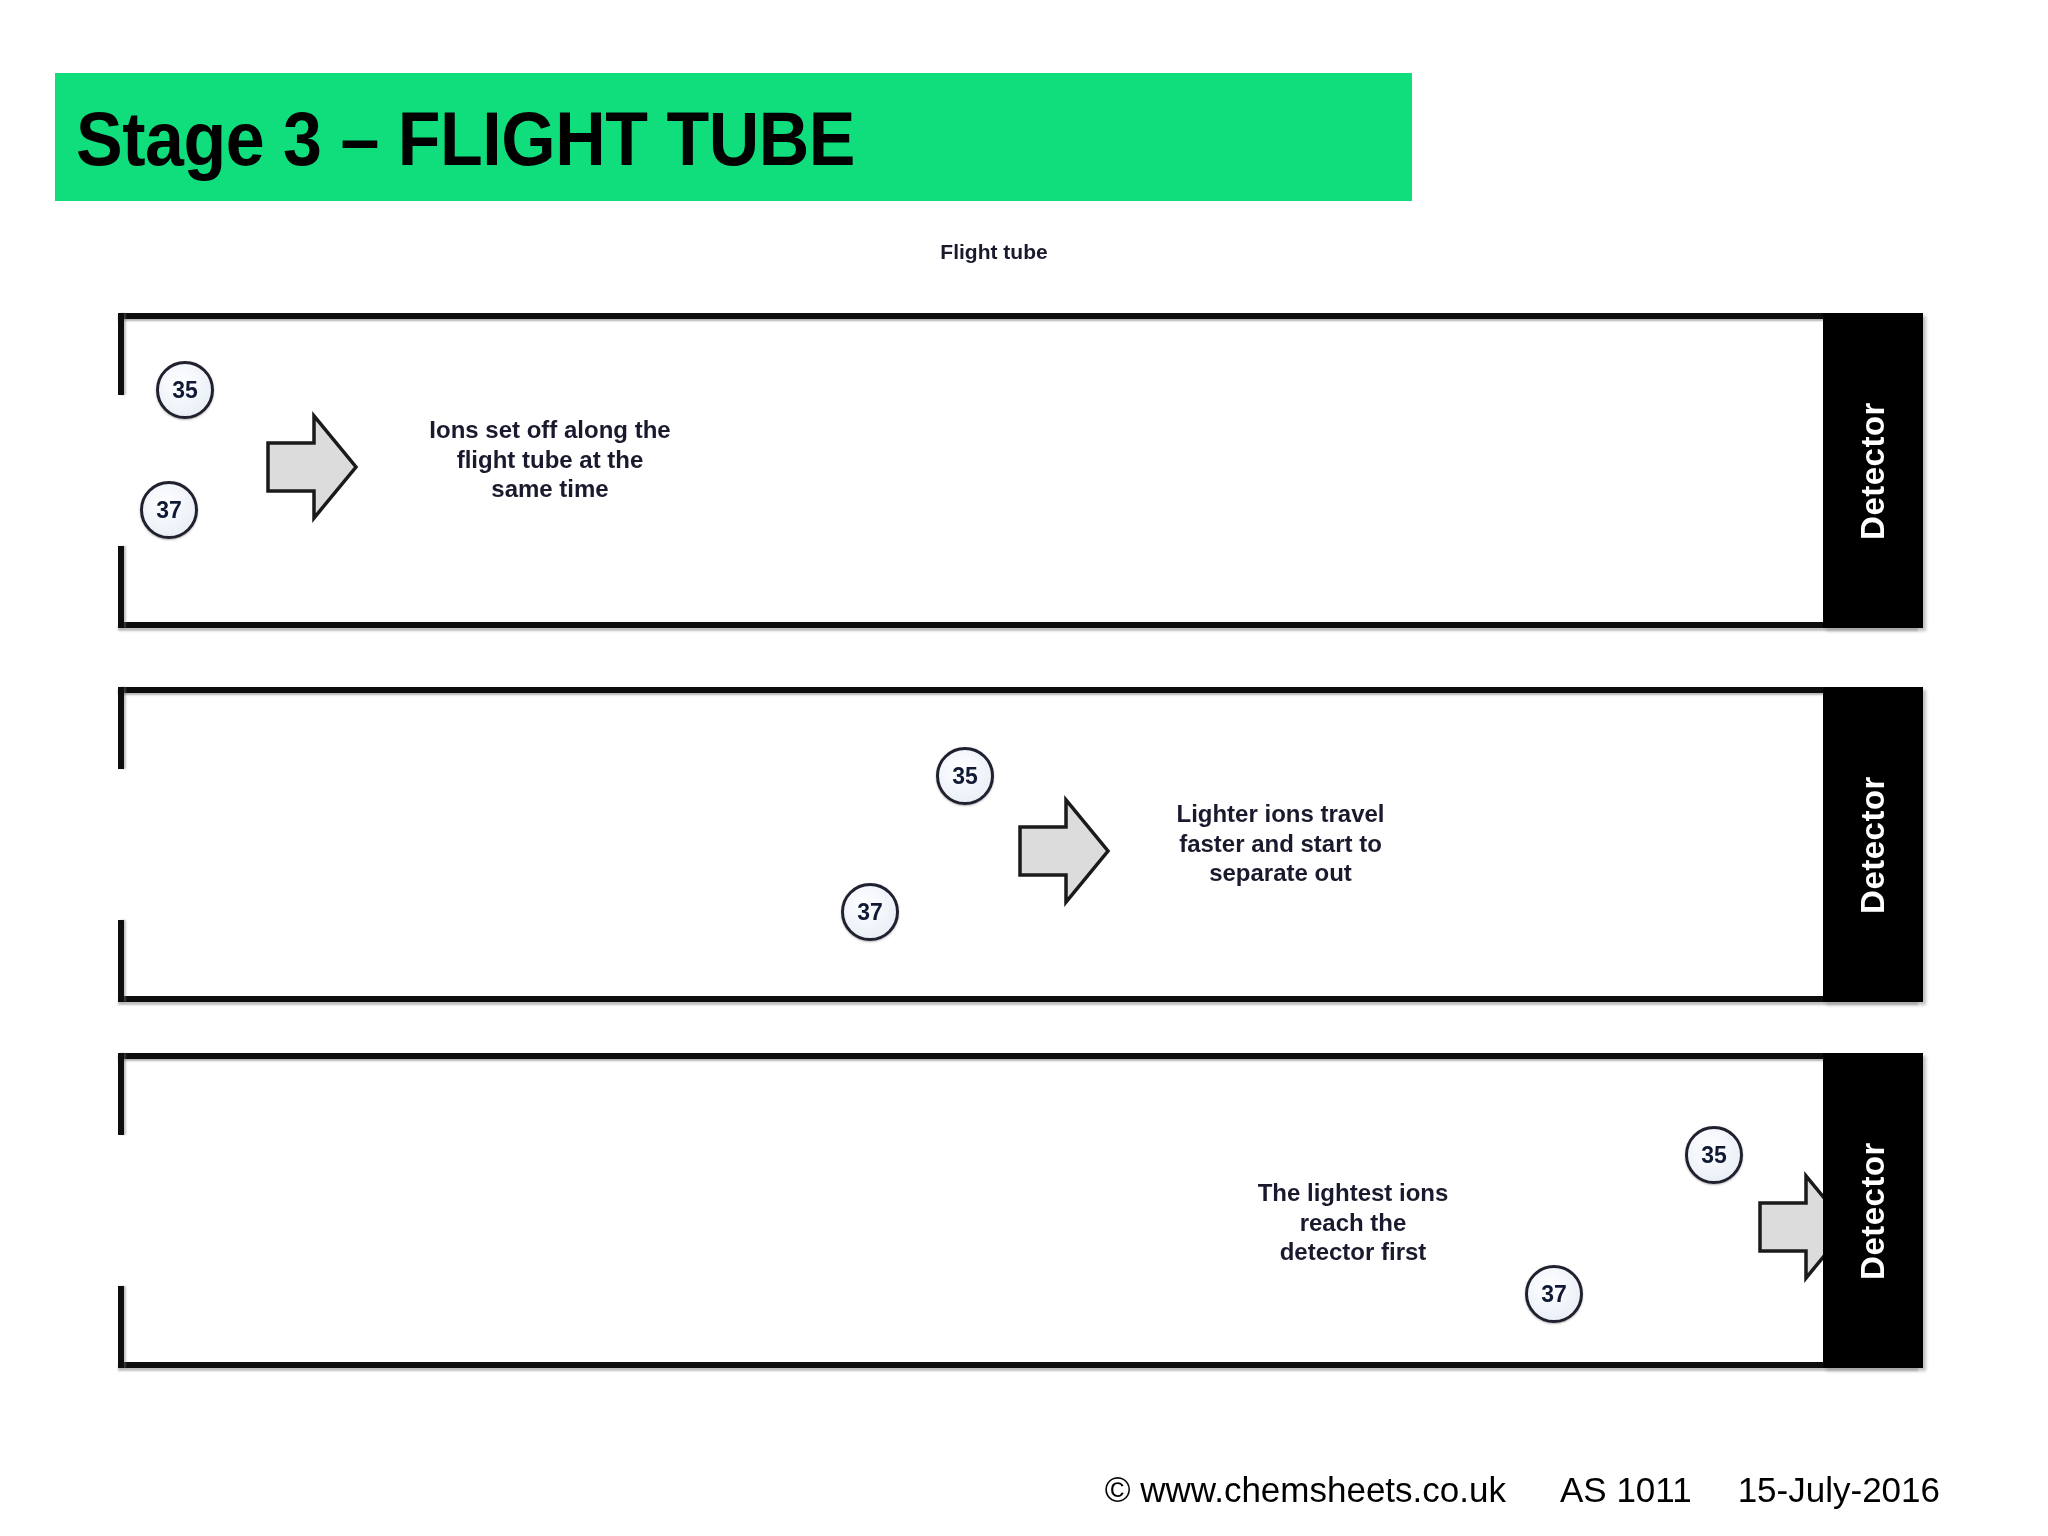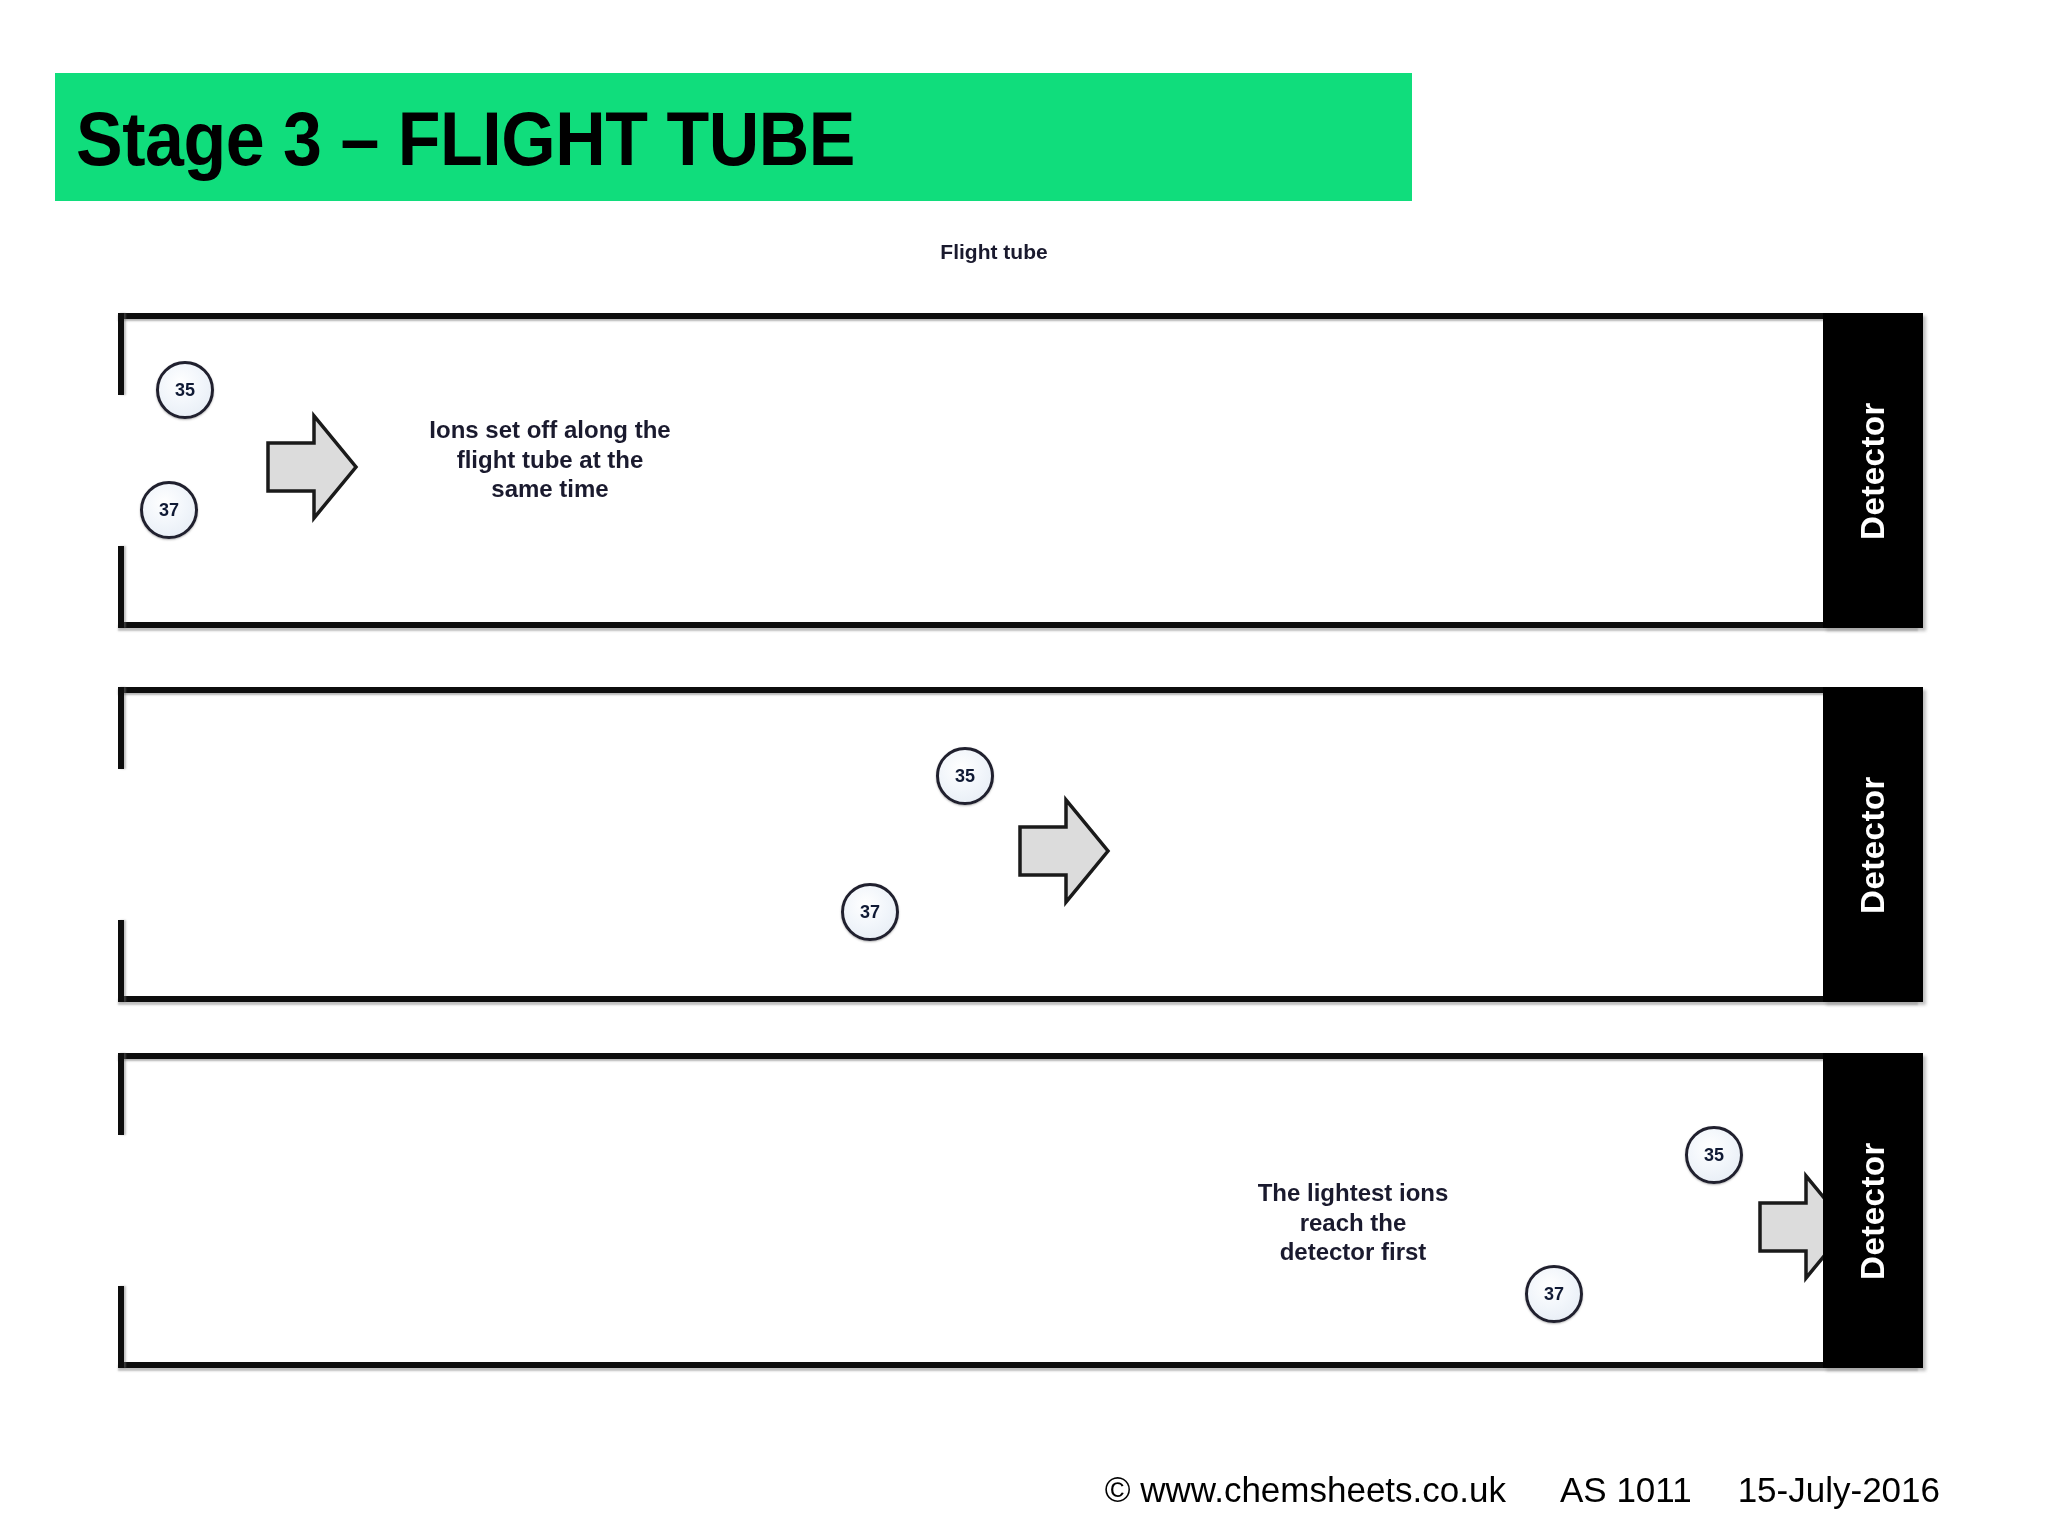--- a/index.html
+++ b/index.html
@@ -119,21 +119,21 @@
     position: absolute;
     width: 58px;
     height: 58px;
     border-radius: 50%;
     background: radial-gradient(circle at 42% 36%, #ffffff 0%, #f2f6fb 45%, #e3eaf3 100%);
     border: 3px solid #20202e;
     box-sizing: border-box;
     display: flex;
     align-items: center;
     justify-content: center;
-    font-size: 18px;
+    font-size: 23px;
     font-weight: bold;
     color: #101a35;
     font-family: "Liberation Sans", sans-serif;
     box-shadow: 0 1px 2px rgba(90,90,90,0.45);
   }
 
   
   .arrow {
     position: absolute;
     width: 92px;
@@ -221,20 +221,23 @@
     <div class="ion" style="left:723px; top:196px;">
       <span>37</span>
     </div>
 
     <div class="arrow" style="left:900px; top:110px;">
       <svg viewBox="0 0 92 108" preserveAspectRatio="none">
         <polygon points="2,30 48,30 48,3 90,54 48,105 48,78 2,78" fill="#DCDCDC" stroke="#1A1A1A" stroke-width="3.5" stroke-linejoin="miter"></polygon>
       </svg>
     </div>
 
+    <div class="tube-caption" style="left:1010px; top:112px; width:305px;">Lighter ions travel
+faster and start to
+separate out</div>
 
     <div class="detector" style="left:1705px;">
       <span class="detector-label">Detector</span>
     </div>
   </div>
 </div>
 
 <div class="tube-panel" id="panel-3" style="top:1053px; height:315px;">
   <div class="tube-inner">
     <div class="wall-top"></div>

